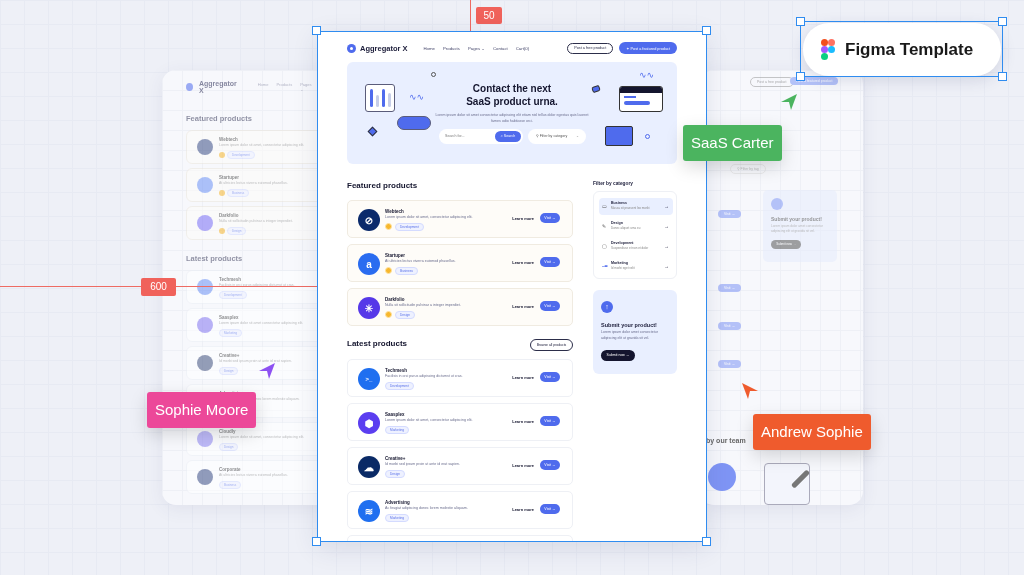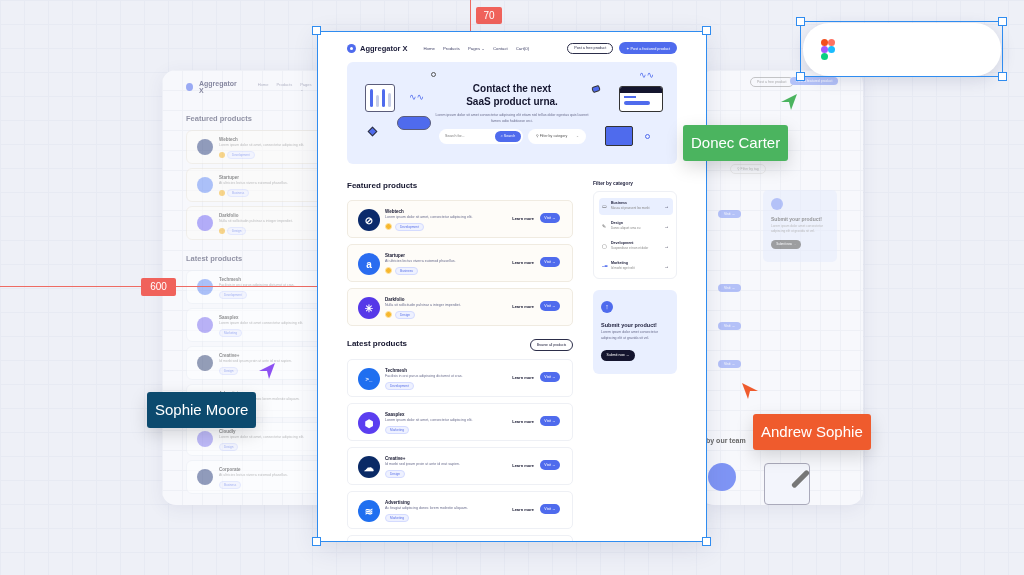--- a/index.html
+++ b/index.html
@@ -171,21 +171,21 @@
     <div class="rbtn" style="left:18px;top:252px;background:#7f95f5;color:#fff">Visit →</div>
     <div class="rbtn" style="left:18px;top:290px;background:#7f95f5;color:#fff">Visit →</div>
   </div>
   <div style="position:absolute;left:6px;top:367px;font-size:7px;font-weight:bold;color:#666">by our team</div>
   <div style="position:absolute;left:8px;top:393px;width:28px;height:28px;border-radius:50%;background:#7f95f5"></div>
   <div style="position:absolute;left:64px;top:393px;width:46px;height:42px;border:1px solid #aab;border-radius:4px;background:#f3f5fc"></div>
   <div style="position:absolute;left:98px;top:398px;width:5px;height:22px;background:#777;border-radius:2px;transform:rotate(45deg)"></div>
 </div>
 
 <div class="ruler-v"></div>
-<div class="rlab" style="left:476px;top:7px;width:26px;height:17px;line-height:17px">70</div>
+<div class="rlab" style="left:476px;top:7px;width:26px;height:17px;line-height:17px">50</div>
 <div class="ruler-h"></div>
 <div class="rlab" style="left:141px;top:278px;width:35px;height:18px;line-height:18px">600</div>
 
 <div class="main">
   <div class="nav">
     <span class="logo-dot"></span>
     <span class="brand">Aggregator X</span>
     <div class="links">
       <span>Home</span>
       <span>Products</span>
@@ -342,33 +342,34 @@
 <div class="handle" style="left:702px;top:537px"></div>
 
 <div class="figma">
   <svg width="14" height="21" viewBox="0 0 14 21">
     <rect x="0" y="0" width="7" height="7" rx="3.5" fill="#f24e1e"></rect>
     <rect x="7" y="0" width="7" height="7" rx="3.5" fill="#ff7262"></rect>
     <rect x="0" y="7" width="7" height="7" rx="3.5" fill="#a259ff"></rect>
     <circle cx="10.5" cy="10.5" r="3.5" fill="#1abcfe"></circle>
     <rect x="0" y="14" width="7" height="7" rx="3.5" fill="#0acf83"></rect>
   </svg>
+  <span class="txt">Figma Template</span>
 </div>
 <div class="sel" style="left:800px;top:21px;width:203px;height:56px"></div>
 <div class="handle" style="left:796px;top:17px"></div>
 <div class="handle" style="left:998px;top:17px"></div>
 <div class="handle" style="left:796px;top:72px"></div>
 <div class="handle" style="left:998px;top:72px"></div>
 
 <svg style="position:absolute;left:780px;top:93px" width="18" height="18">
     <polygon points="17,1 1,9 9,9 11,17" fill="#4bb45f"></polygon>
   </svg>
-<div class="label" style="left:683px;top:125px;height:36px;line-height:36px;background:#4bb45f">Donec Carter</div>
+<div class="label" style="left:683px;top:125px;height:36px;line-height:36px;background:#4bb45f">SaaS Carter</div>
 
 <svg style="position:absolute;left:258px;top:362px" width="18" height="18">
     <polygon points="17,1 1,9 9,9 11,17" fill="#8e52f2"></polygon>
   </svg>
-<div class="label" style="left:147px;top:392px;height:36px;line-height:36px;background:#0c4a6e">Sophie Moore</div>
+<div class="label" style="left:147px;top:392px;height:36px;line-height:36px;background:#ec4899">Sophie Moore</div>
 
 <svg style="position:absolute;left:741px;top:382px" width="18" height="18">
     <polygon points="1,1 17,9 9,9 7,17" fill="#ef5b2d"></polygon>
   </svg>
 <div class="label" style="left:753px;top:414px;height:36px;line-height:36px;background:#ef5b2d">Andrew Sophie</div>
 
 </body></html>

